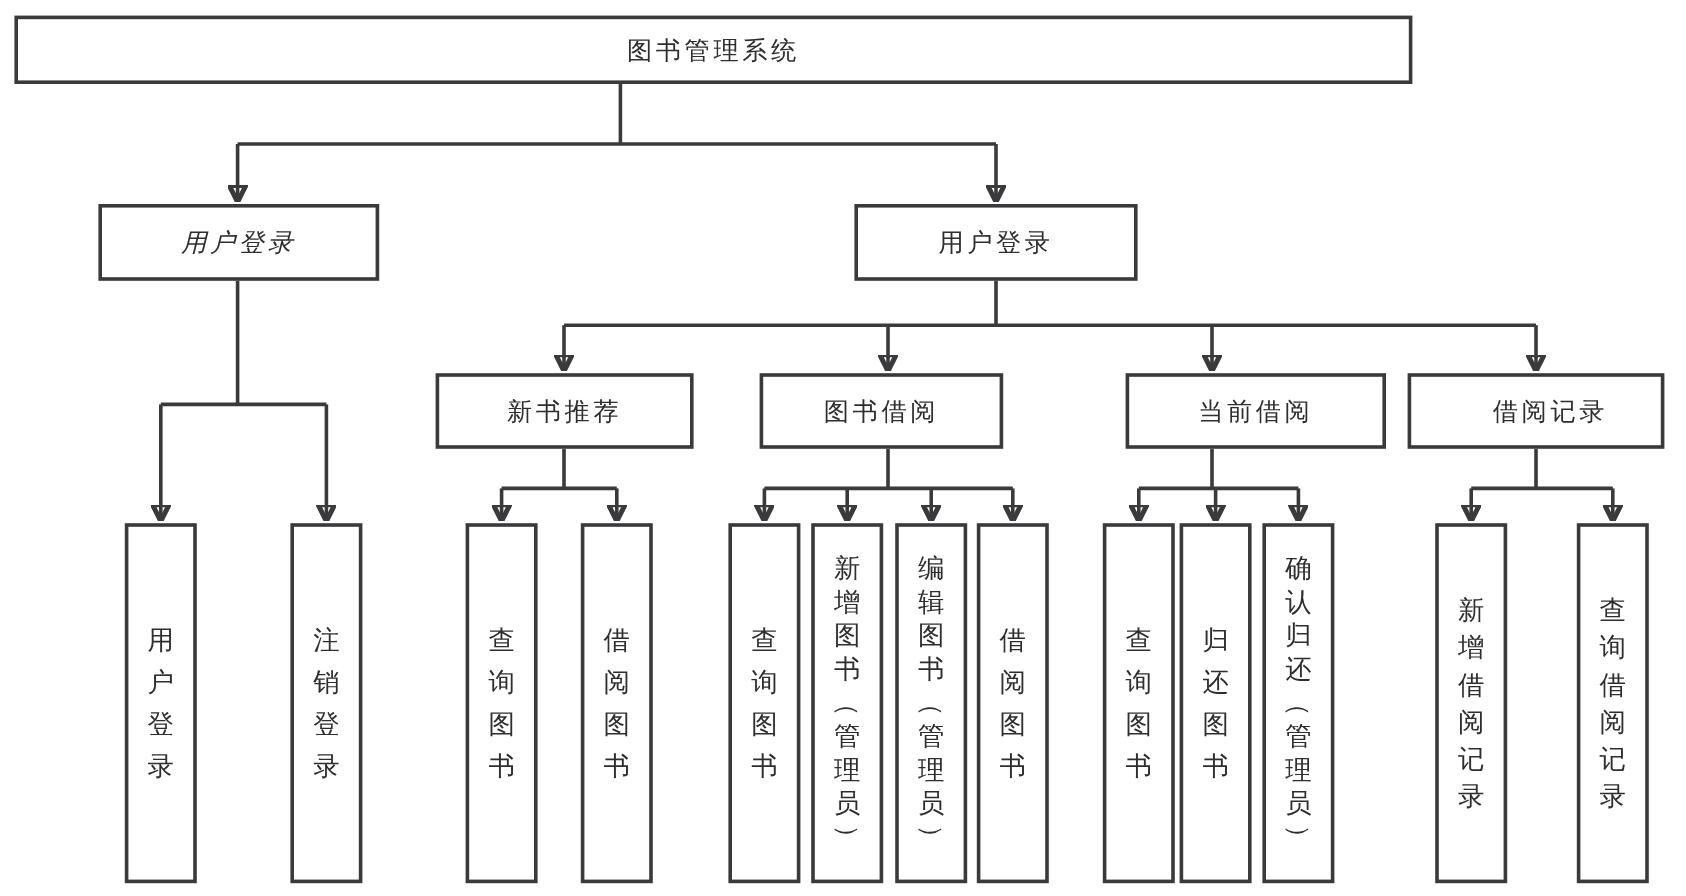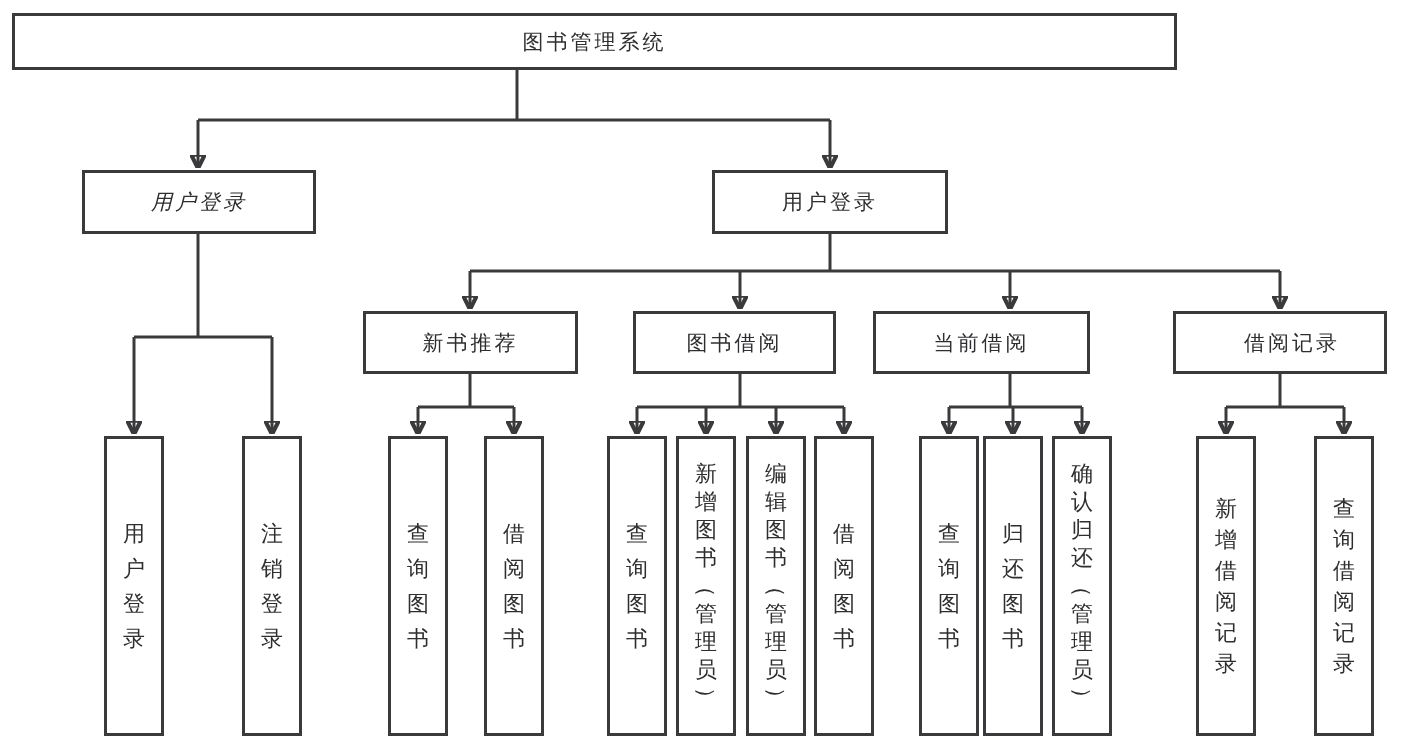--- a/index.html
+++ b/index.html
@@ -96,21 +96,21 @@
     <path d="M1344 407 V433" marker-end="url(#arw)"></path>
   </svg>
 
   <div class="node" style="left:12px;top:13px;width:1165px;height:57px;">图书管理系统</div>
 
   <div class="node" style="left:82px;top:170px;width:234px;height:64px;font-style:italic;">用户登录</div>
   <div class="node" style="left:712px;top:170px;width:236px;height:64px;">用户登录</div>
 
   <div class="node" style="left:363px;top:311px;width:215px;height:63px;">新书推荐</div>
   <div class="node" style="left:633px;top:311px;width:203px;height:63px;">图书借阅</div>
-  <div class="node" style="left:873px;top:311px;width:217px;height:63px;">当前借阅</div>
+  <div class="node" style="left:938px;top:311px;width:217px;height:63px;">当前借阅</div>
   <div class="node" style="left:1173px;top:311px;width:214px;height:63px;padding-left:24px;">借阅记录</div>
 
   <div class="node leaf" style="left: 104px; top: 436px; width: 60px; height: 300px; gap: 13px;">
       <span class="vchar">用</span>
       <span class="vchar">户</span>
       <span class="vchar">登</span>
       <span class="vchar">录</span>
     </div>
   <div class="node leaf" style="left: 242px; top: 436px; width: 60px; height: 300px; gap: 13px;">
       <span class="vchar">注</span>

